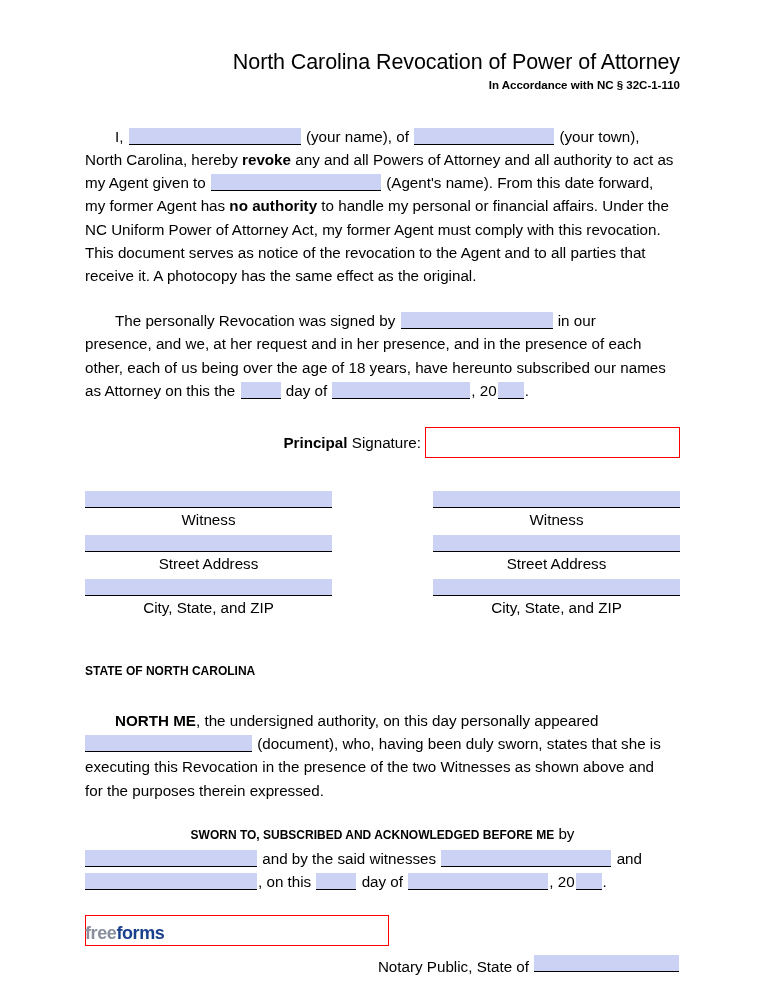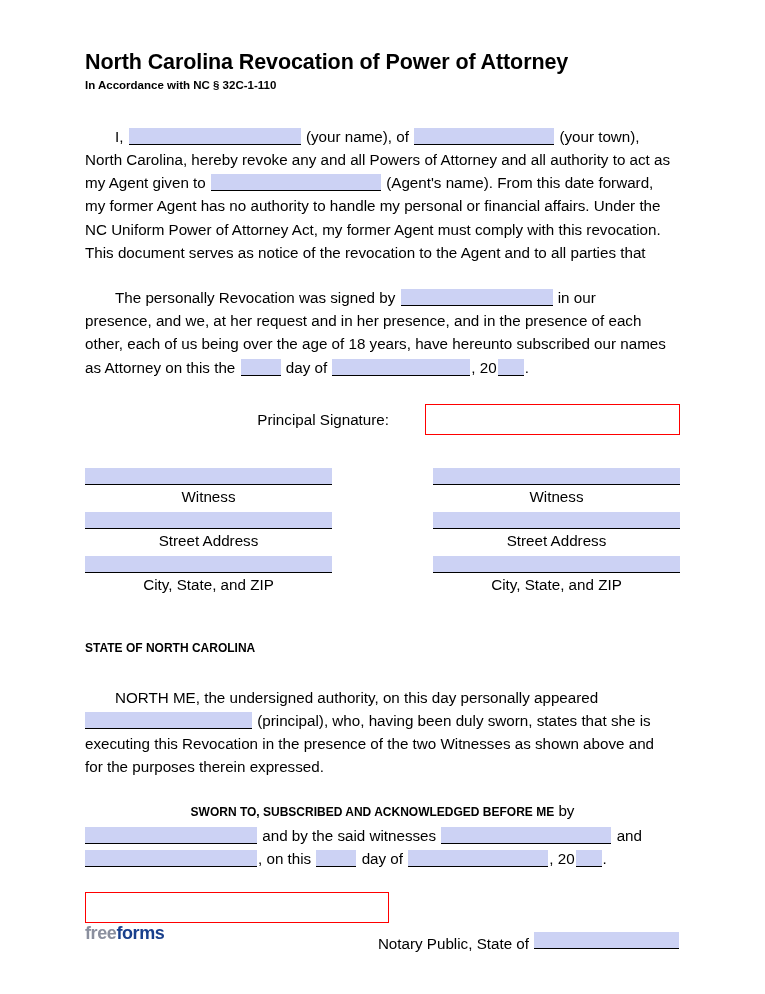--- a/index.html
+++ b/index.html
@@ -18,45 +18,45 @@
   .page {
     position: relative;
     width: 765px;
     height: 994px;
     box-sizing: border-box;
     padding: 0 85px;
   }
 
   
   .doc-title {
-    text-align: left;
+    text-align: right;
     font-size: 21.5px;
-    font-weight: bold;
+    font-weight: normal;
     letter-spacing: -0.1px;
     margin: 0;
     padding-top: 50px;
     line-height: 1.15;
   }
   .doc-subtitle {
-    text-align: left;
+    text-align: right;
     font-size: 11.5px;
     font-weight: bold;
     margin: 0;
     padding-top: 4px;
   }
 
   
   .para {
     font-size: 15.2px;
     line-height: 23.2px;
     text-align: left;
     margin: 0;
   }
   .para.indent { text-indent: 30px; }
-  .b { font-weight: normal; }
+  .b { font-weight: bold; }
 
   
   .blank {
     display: inline-block;
     background: #ccd2f4;
     border-bottom: 1.6px solid #000000;
     height: 16px;
     vertical-align: -3px;
     margin: 0 1px;
   }
@@ -76,21 +76,20 @@
   .w-smonth  { width: 140px; }
   .w-syr     { width: 26px; }
   .w-nstate  { width: 145px; }
 
   
   .sig-row {
     display: flex;
     align-items: center;
     justify-content: flex-end;
     margin-top: 25px;
-    gap: 32px;
   }
   .sig-label {
     font-size: 15.2px;
     padding-right: 4px;
     white-space: nowrap;
   }
   .sig-box {
     width: 255px;
     height: 31px;
     border: 1.5px solid #ff0000;
@@ -191,20 +190,21 @@
     <span class="b">revoke</span>
     <span>any and all Powers of Attorney and all authority to act as</span><br>
     <span>my Agent given to</span>
     <span class="blank w-agent"></span>
     <span>(Agent's name). From this date forward,</span><br>
     <span>my former Agent has</span>
     <span class="b">no authority</span>
     <span>to handle my personal or financial affairs. Under the</span><br>
     <span>NC Uniform Power of Attorney Act, my former Agent must comply with this revocation.</span><br>
     <span>This document serves as notice of the revocation to the Agent and to all parties that</span><br>
+    <span>receive it. A photocopy has the same effect as the original.</span>
   </div>
 
   <div class="para indent" style="margin-top:22px;">
     <span>The personally Revocation was signed by</span>
     <span class="blank w-signer"></span>
     <span>in our</span><br>
     <span>presence, and we, at her request and in her presence, and in the presence of each</span><br>
     <span>other, each of us being over the age of 18 years, have hereunto subscribed our names</span><br>
     <span>as Attorney on this the</span>
     <span class="blank w-day"></span>
@@ -242,21 +242,21 @@
 
   </div>
 
   <div class="state-block">
     <div>STATE OF NORTH CAROLINA</div>
   </div>
 
   <div class="para indent notary-para">
     <span class="b">NORTH ME</span><span>, the undersigned authority, on this day personally appeared</span><br>
     <span class="blank w-princ" style="margin-left:0;"></span>
-    <span>(principal), who, having been duly sworn, states that she is</span><br>
+    <span>(document), who, having been duly sworn, states that she is</span><br>
     <span>executing this Revocation in the presence of the two Witnesses as shown above and</span><br>
     <span>for the purposes therein expressed.</span>
   </div>
 
   <div class="para sworn-para">
     <div class="sworn-center">
       <span class="sworn-head">SWORN TO, SUBSCRIBED AND ACKNOWLEDGED BEFORE ME</span>
       <span>by</span>
     </div>
     <div>

